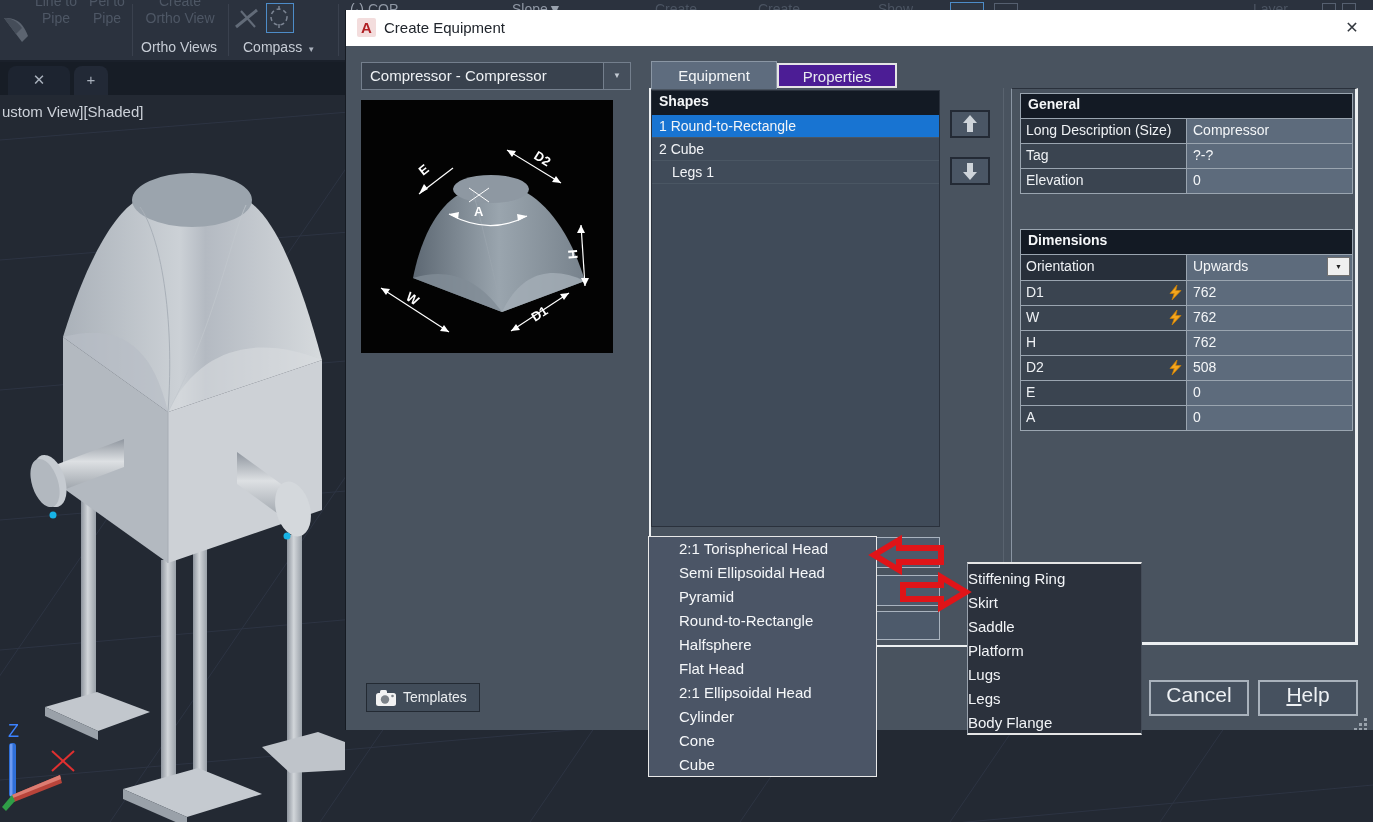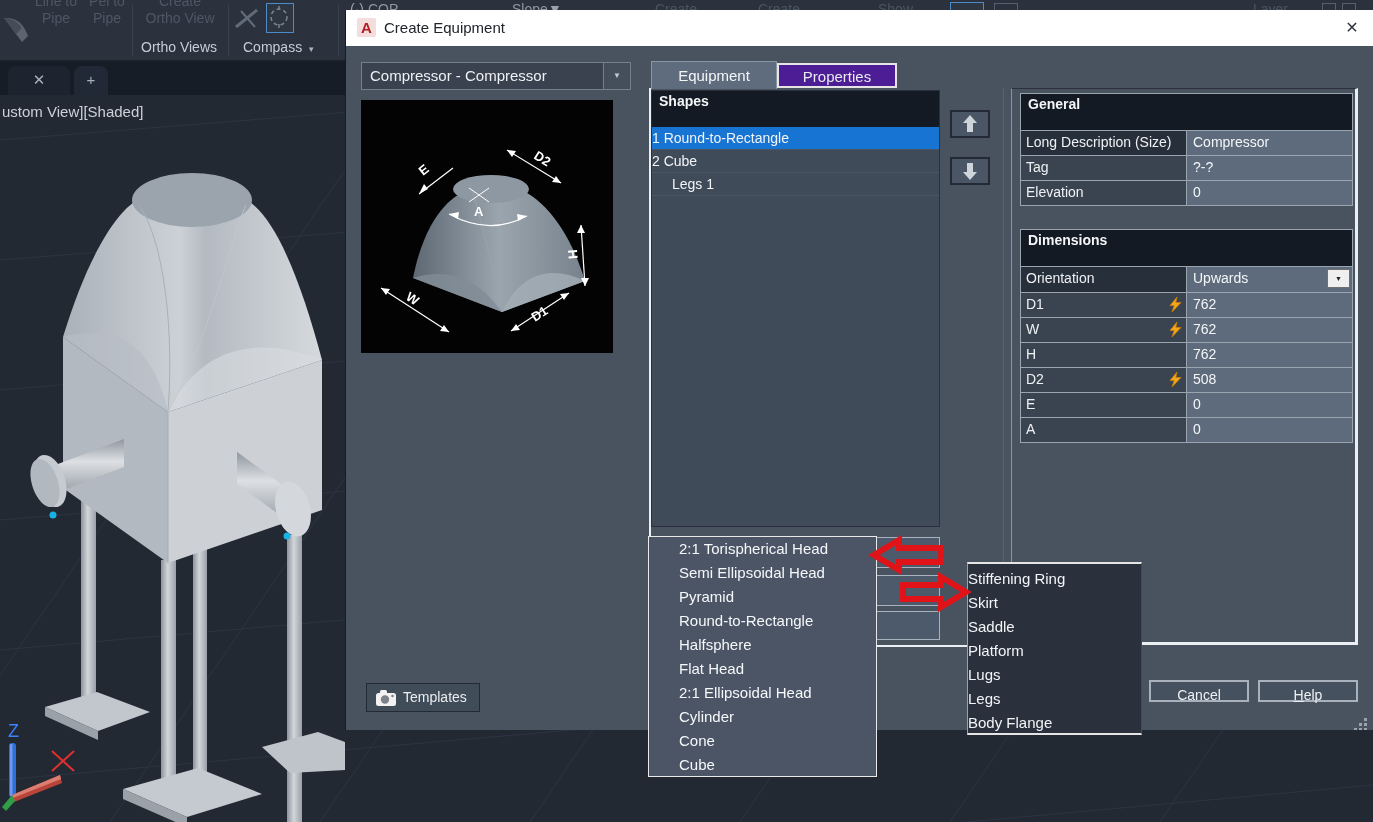--- a/index.html
+++ b/index.html
@@ -48,22 +48,22 @@
   #preview{left:15px;top:54px;width:252px;height:253px;background:#000;}
 
   
   .tab{position:absolute;font-size:15px;text-align:center;}
   #tab-equipment{left:305px;top:15px;width:124px;height:27px;background:#5e6c7e;color:#f4f6f8;line-height:27px;border:1px solid #8a96a4;border-bottom:none;}
   #tab-properties{left:431px;top:17px;width:120px;height:25px;background:#4c1d95;color:#e8ebef;line-height:23px;border:2px solid #e5e5e5;box-sizing:border-box;}
   #tabpage{left:303px;top:42px;width:352px;height:557px;border-left:2px solid #eceff1;border-bottom:2px solid #eceff1;border-right:1px solid #59636f;}
 
   
   #shapes-panel{left:305px;top:44px;width:289px;height:437px;background:#404b59;border:1px solid #2a313c;box-sizing:border-box;}
-  .panel-header{background:#131a24;color:#f4f6f8;font-weight:bold;font-size:14px;height:36px;line-height:21px;padding-left:7px;}
-  .shape-row{height:22px;line-height:22px;color:#f2f4f7;font-size:14px;border-bottom:1px solid #4a5663;}
+  .panel-header{background:#131a24;color:#f4f6f8;font-weight:bold;font-size:14px;height:24px;line-height:21px;padding-left:7px;}
+  .shape-row{height:22px;line-height:22px;color:#f2f4f7;font-size:14px;padding-left:7px;border-bottom:1px solid #4a5663;}
   .shape-row.selected{background:#1874d2;}
   .shape-row.indent{padding-left:20px;}
 
   
   .move-btn{position:absolute;width:40px;height:28px;background:#4a5665;border:2px solid #232a35;box-sizing:border-box;text-align:center;}
   #btn-move-up{left:604px;top:64px;}
   #btn-move-down{left:604px;top:111px;}
 
   
   .blank-btn{position:absolute;left:523px;width:71px;background:#4d5a6b;border:1px solid #a9b3bf;box-sizing:border-box;}
@@ -84,22 +84,22 @@
   .bolt{position:absolute;right:4px;top:4px;}
   #general-table{top:4px;}
   #dims-table{top:140px;}
   .dd-btn{position:absolute;right:2px;top:2px;width:23px;height:19px;background:#efefef;border:1px solid #707070;
       color:#222;font-size:7px;text-align:center;line-height:18px;box-sizing:border-box;}
 
   
   #btn-templates{left:20px;top:637px;width:114px;height:29px;background:#414c59;border:1px solid #232a33;
       color:#e9ecef;font-size:14px;line-height:27px;box-sizing:border-box;}
   #btn-templates .lbl{position:absolute;left:36px;top:0;}
-  .dlg-btn{position:absolute;top:634px;width:100px;height:22px;background:#46515f;border:2px solid #a9b2bc;
-      color:#eef1f4;font-size:14px;text-align:center;line-height:26px;box-sizing:border-box;}
+  .dlg-btn{position:absolute;top:634px;width:100px;height:36px;background:#46515f;border:2px solid #a9b2bc;
+      color:#eef1f4;font-size:21px;text-align:center;line-height:26px;box-sizing:border-box;}
   #btn-cancel{left:803px;}
   #btn-help{left:912px;}
   #resize-grip{left:1008px;top:672px;width:14px;height:12px;}
 
   
   #shape-menu{left:648px;top:536px;width:229px;height:241px;background:#4b5566;border:1px solid #e9e9e9;z-index:50;box-sizing:border-box;}
   #shape-menu .mi{height:24px;line-height:24px;padding-left:30px;color:#f6f8fa;font-size:15px;}
   #attach-menu{left:967px;top:562px;width:175px;height:173px;background:#2b313c;border-top:2px solid #e5e5e5;
       border-bottom:2px solid #e5e5e5;border-left:1px solid #99a2ad;border-right:1px solid #434b57;z-index:50;box-sizing:border-box;padding-top:3px;}
   #attach-menu .mi{height:24px;line-height:24px;color:#f2f4f7;font-size:15px;}

